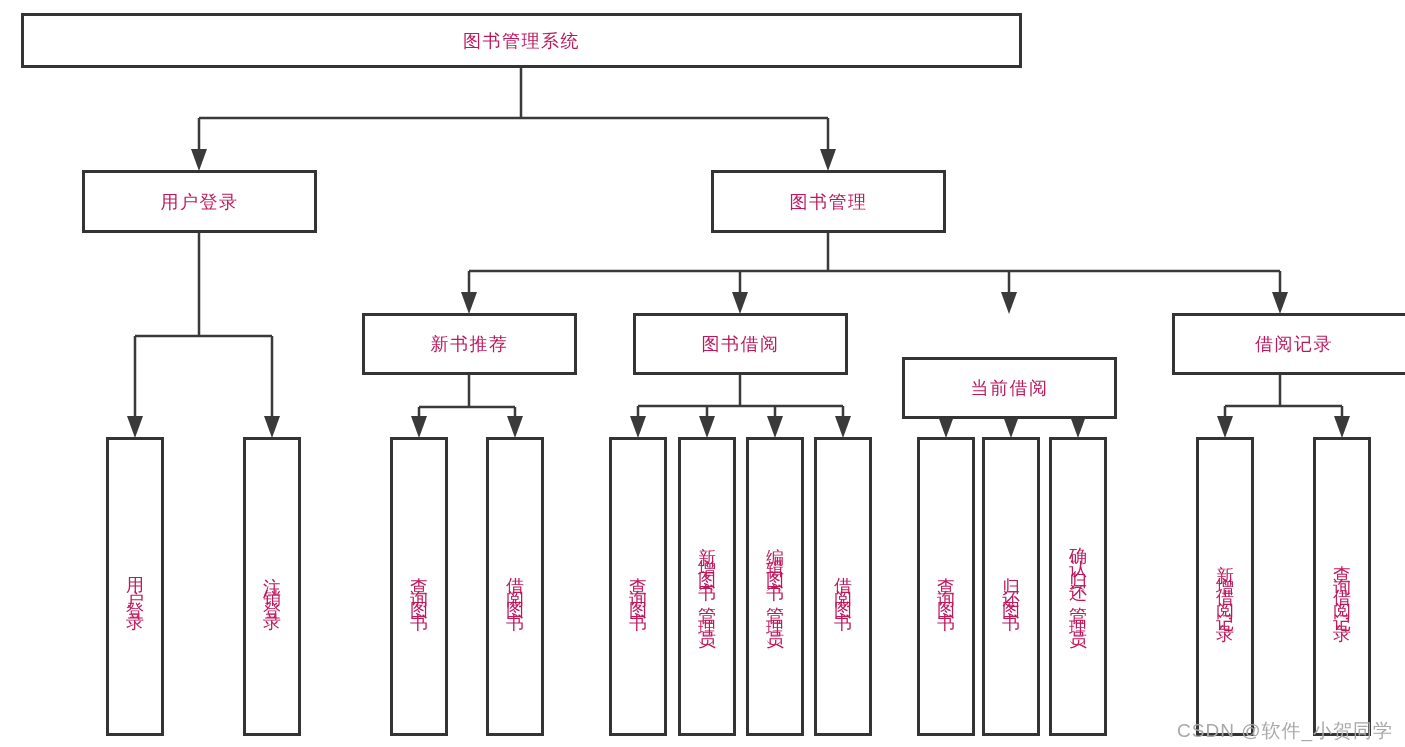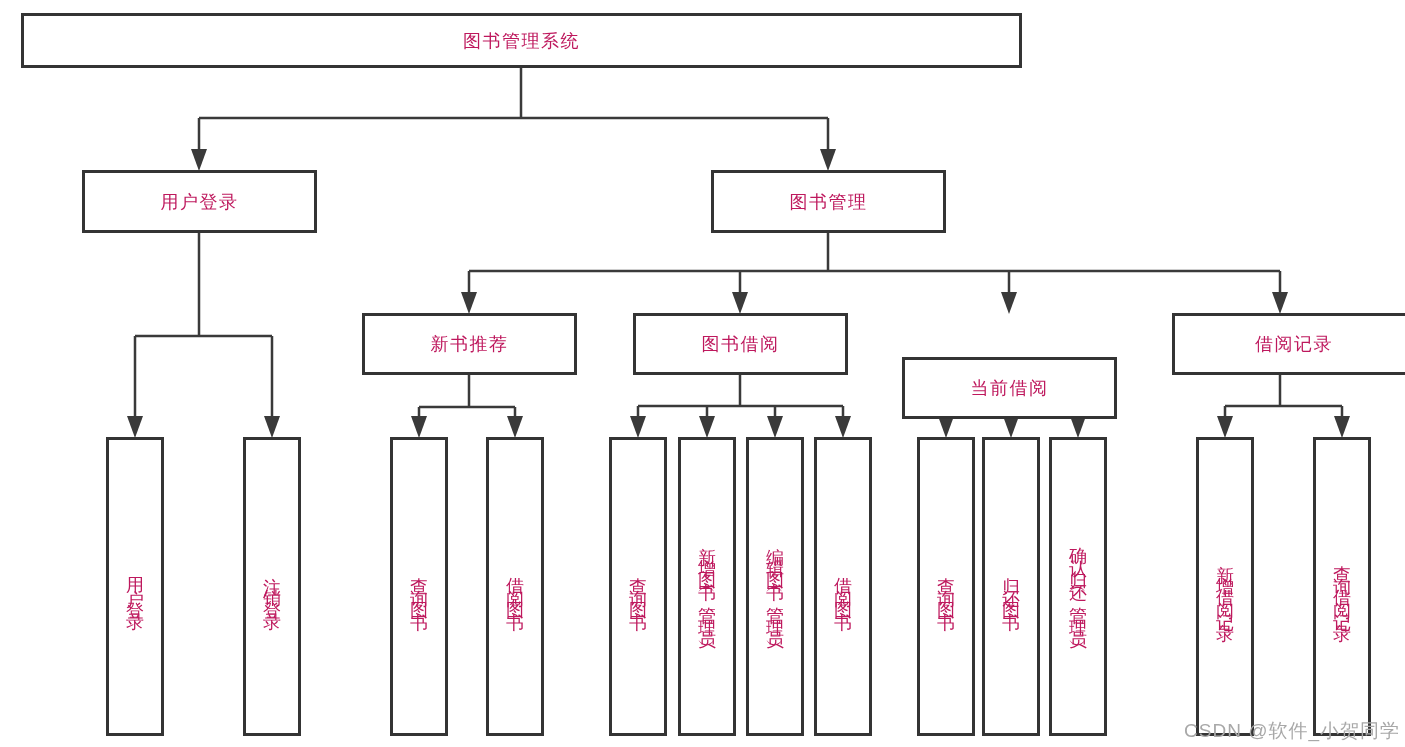--- a/index.html
+++ b/index.html
@@ -33,21 +33,21 @@
     white-space: nowrap;
   }
   .leaf span {
     writing-mode: vertical-rl;
     text-orientation: mixed;
     letter-spacing: 12px;
     line-height: 1;
   }
   .watermark {
     position: absolute;
-    right: 5px;
+    right: 12px;
     bottom: 3px;
     font-size: 19px;
     color: #a8a8a8;
     letter-spacing: 1px;
     white-space: nowrap;
     text-align: right;
   }
 </style>
 </head>
 <body>

